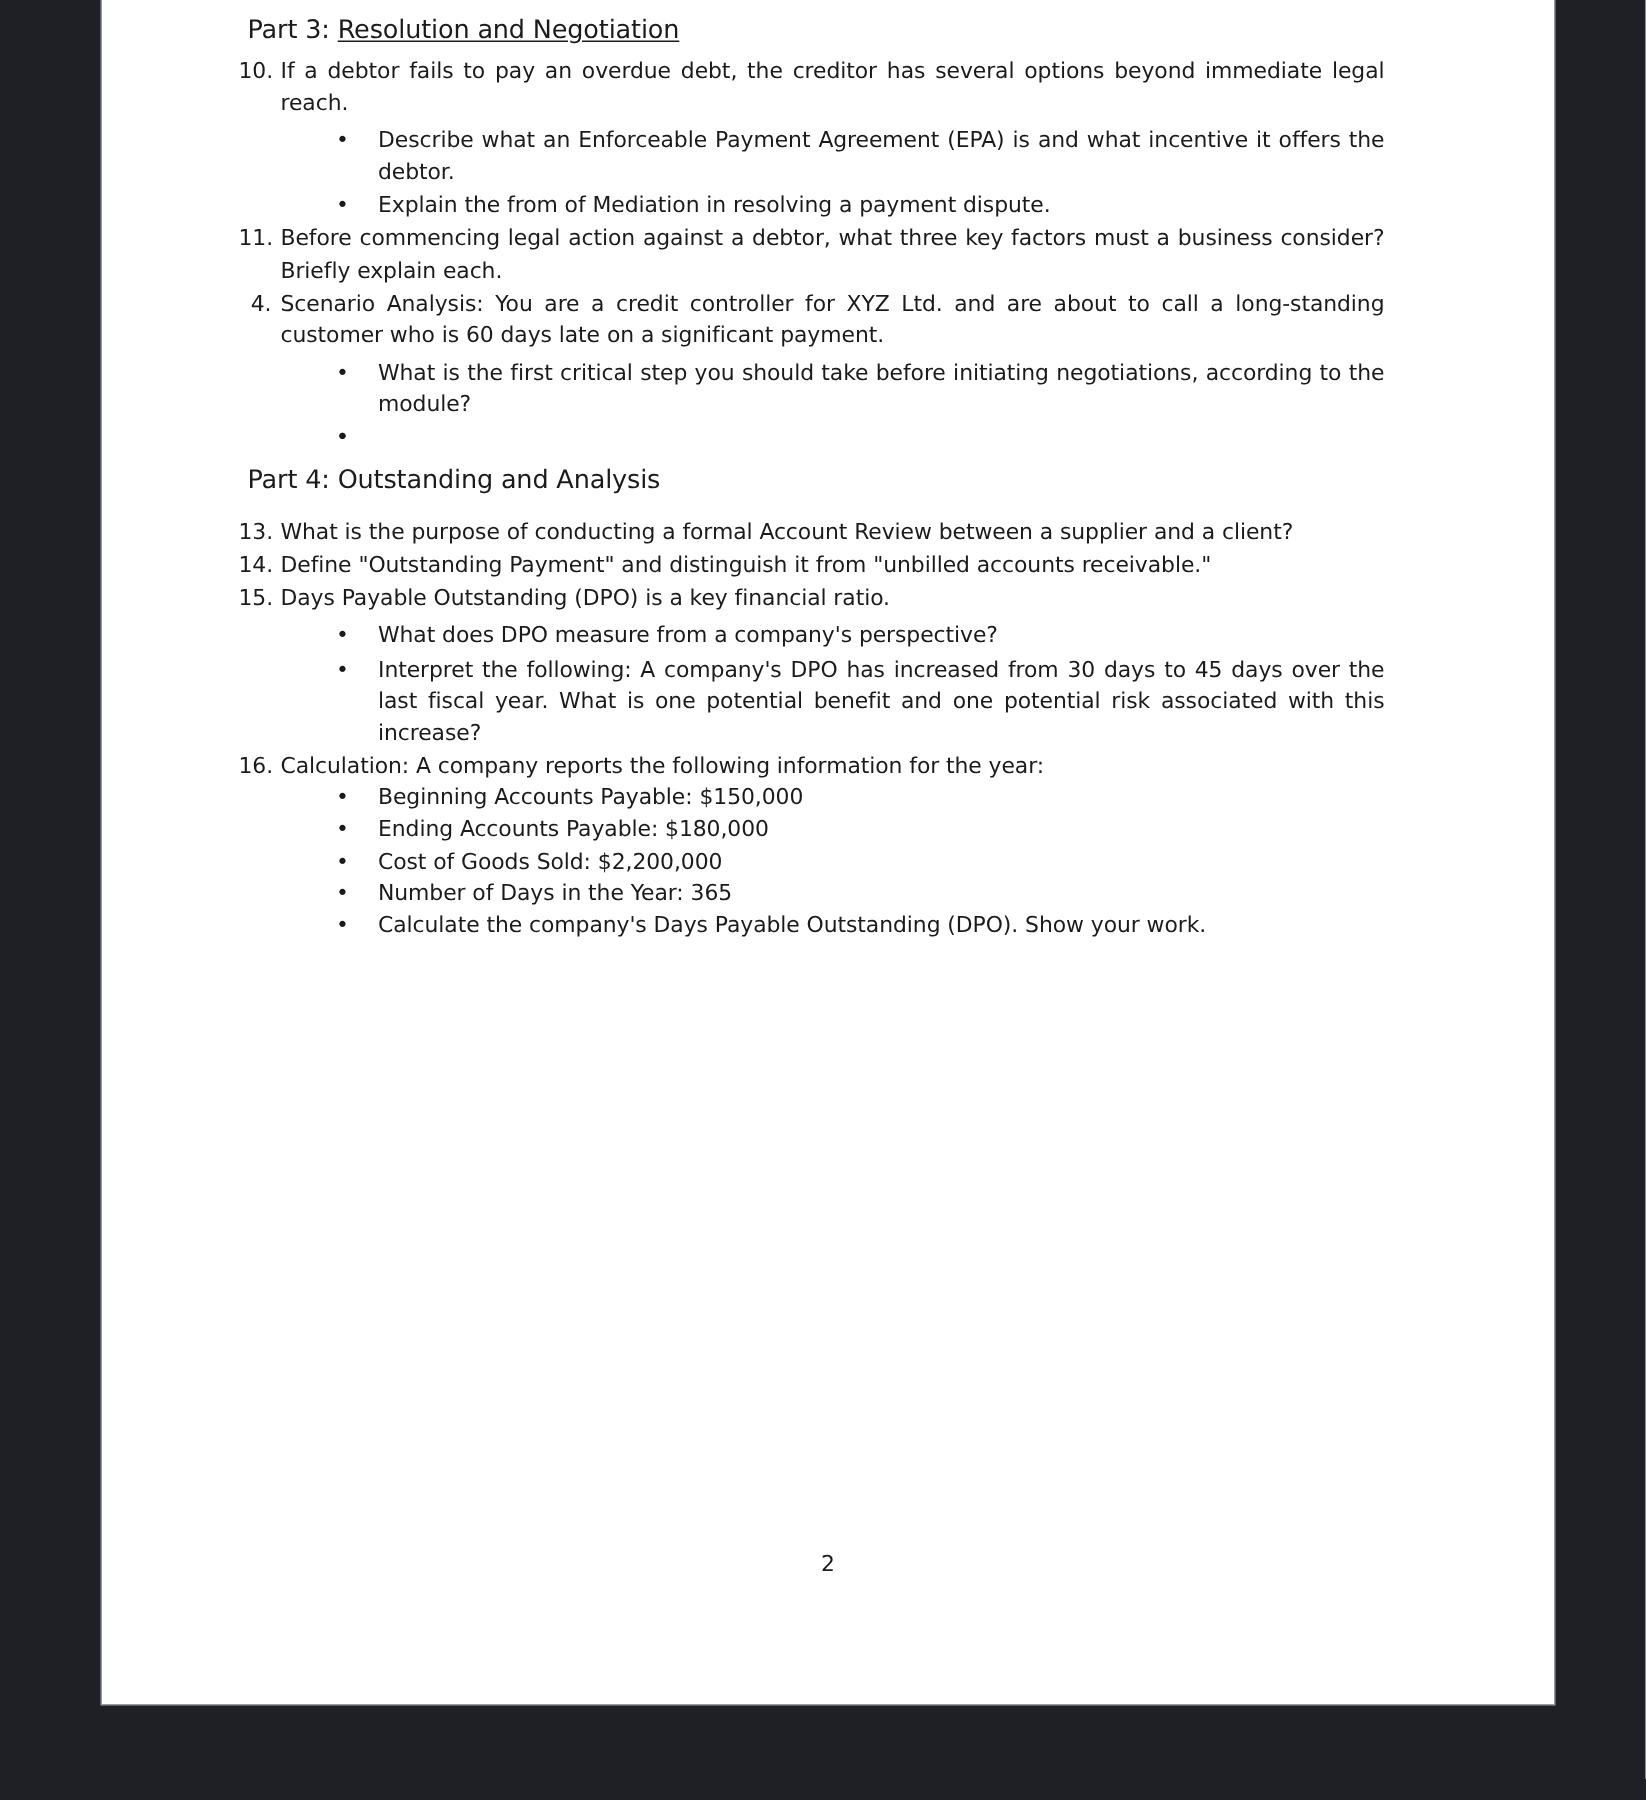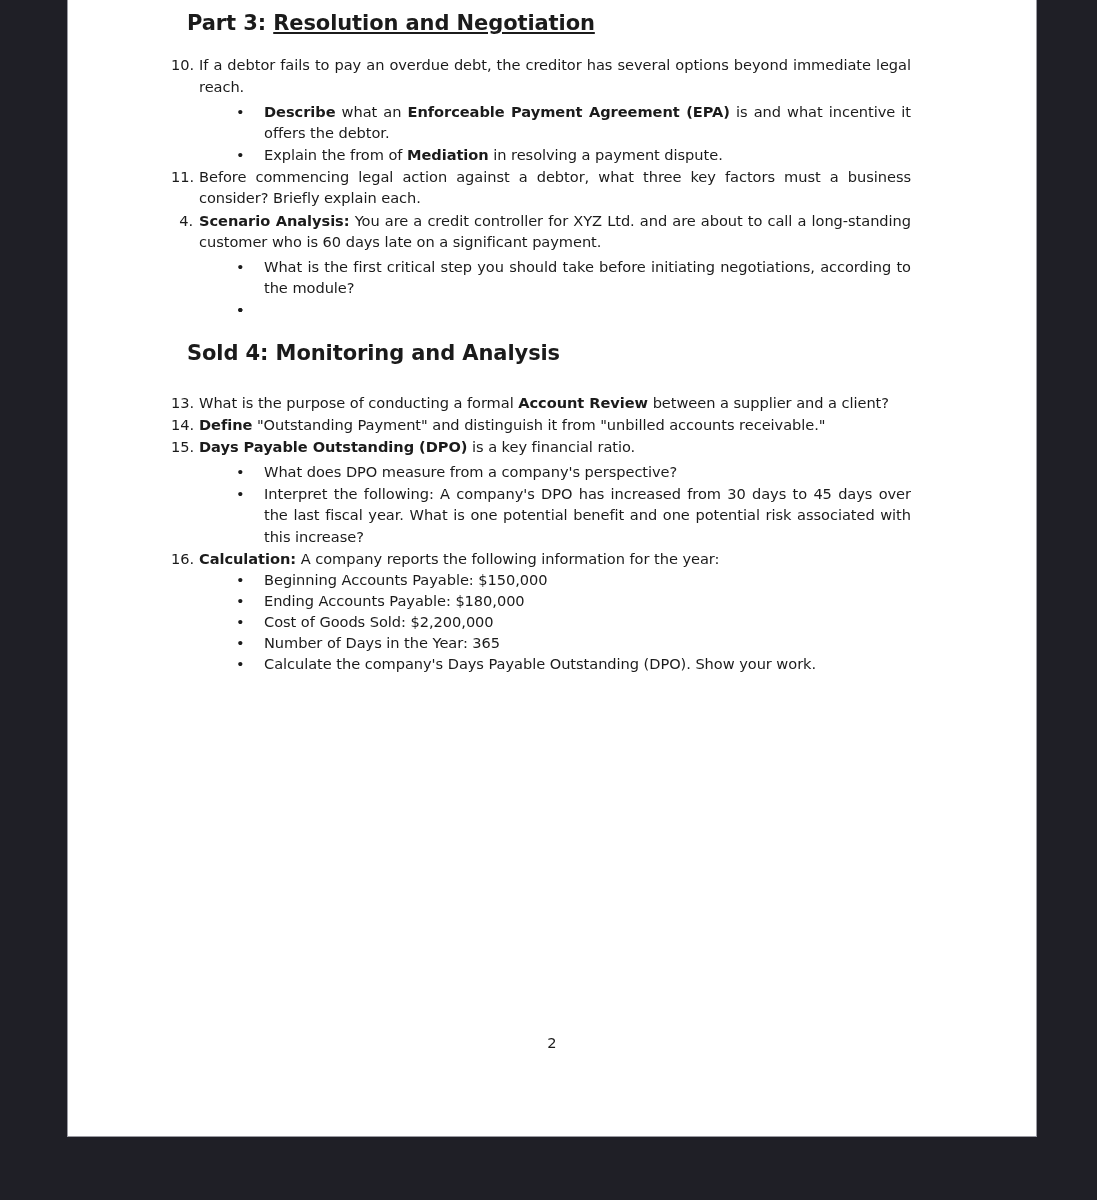--- a/index.html
+++ b/index.html
@@ -24,36 +24,36 @@
     overflow: hidden;
   }
   .content {
     position: absolute;
     left: 87px;   
     top: 8px;
     width: 772px; 
     color: #1b1b1b;
   }
   .part-heading {
-    font-size: 21px;
-    font-weight: bold;
-    line-height: 1.45;
-    margin-left: 32px;  
+    font-size: 17px;
+    font-weight: normal;
+    line-height: 1.45;
+    margin-left: 10px;  
     letter-spacing: -0.1px;
   }
   .part-heading .u {
     text-decoration: underline;
     text-underline-offset: 2px;
   }
   .gap-before-part4 {
     height: 24px;
   }
   ol.qlist {
     list-style: none;
-    margin: 16px;
+    margin: 4px;
     padding: 0;
   }
   li.qitem {
     position: relative;
     padding-left: 28px;   
     font-size: 14.6px;
     line-height: 1.45;
     text-align: justify;
     letter-spacing: -0.05px;
     margin-top: 1px;
@@ -91,21 +91,21 @@
     margin-bottom: 0;
   }
   ul.bullets li .bullet-dot {
     position: absolute;
     left: 37px;            
     top: 0;
     font-size: 14.6px;
     line-height: 1.45;
   }
   b, .b {
-    font-weight: bold;
+    font-weight: normal;
   }
   .spacer-sm {
     height: 7px;
   }
   .page-number {
     position: absolute;
     left: 0;
     right: 0;
     top: 1034px;
     text-align: center;
@@ -153,21 +153,21 @@
           </li>
           <li>
             <span class="bullet-dot">•</span>
           </li>
         </ul>
       </li>
     </ol>
 
     <div class="gap-before-part4"></div>
 
-    <div class="part-heading">Sold 4: Monitoring and Analysis</div>
+    <div class="part-heading">Part 4: Outstanding and Analysis</div>
 
     <div class="spacer-sm"></div>
 
     <ol class="qlist">
 
       <li class="qitem">
         <span class="num">13.</span>
         <span class="qtext"><span>What is the purpose of conducting a formal </span><b>Account Review</b><span> between a supplier and a client?</span></span>
       </li>
 

